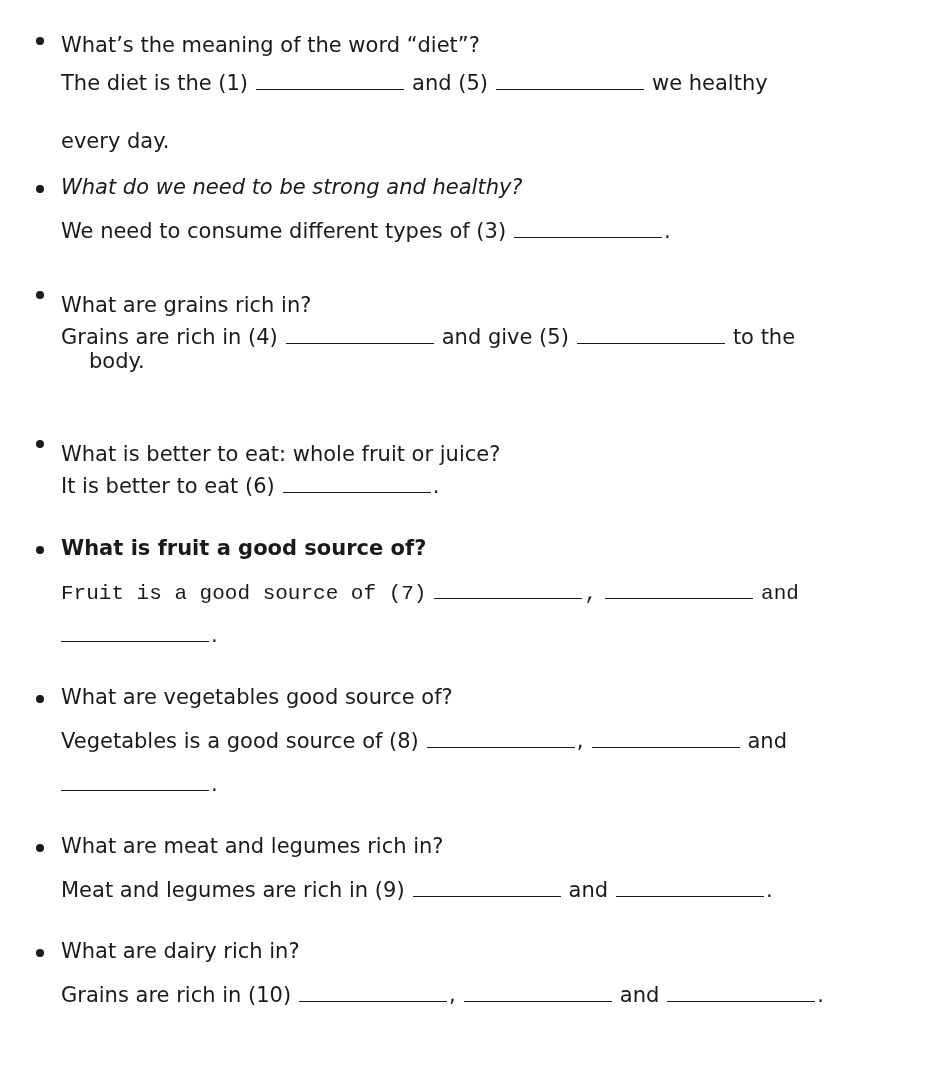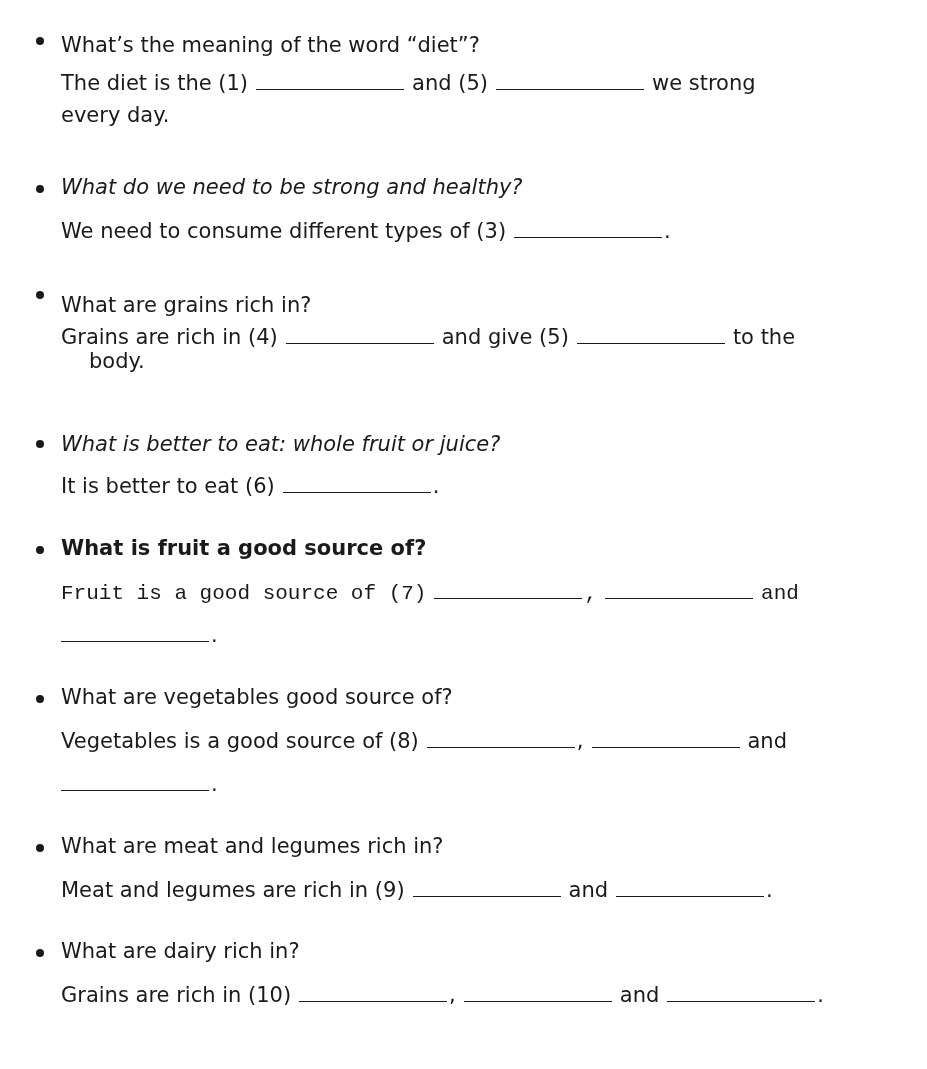--- a/index.html
+++ b/index.html
@@ -29,23 +29,23 @@
 </style>
 </head>
 <body>
 
 <div class="worksheet">
 
   <div class="item" style="top:26px;">
     <span class="bullet" style="top:11px;"></span>
     <div class="line" style="top:6px;">What’s the meaning of the word “diet”?</div>
     <div class="line" style="top:43px;">
-      <span>The diet is the (1)</span><span class="gap"></span><span class="blank"></span><span class="gap"></span><span>and (5)</span><span class="gap"></span><span class="blank"></span><span class="gap"></span><span>we strong</span>
+      <span>The diet is the (1)</span><span class="gap"></span><span class="blank"></span><span class="gap"></span><span>and (5)</span><span class="gap"></span><span class="blank"></span><span class="gap"></span><span>we healthy</span>
     </div>
-    <div class="line" style="top:76px;">every day.</div>
+    <div class="line" style="top:102px;">every day.</div>
   </div>
 
   <div class="item" style="top:174px;">
     <span class="bullet" style="top:11px;"></span>
     <div class="line" style="top:0;font-style:italic;">What do we need to be strong and healthy?</div>
     <div class="line" style="top:43px;">
       <span>We need to consume different types of (3)</span><span class="gap"></span><span class="blank"></span><span>.</span>
     </div>
   </div>
 
@@ -53,21 +53,21 @@
     <span class="bullet" style="top:11px;"></span>
     <div class="line" style="top:12px;">What are grains rich in?</div>
     <div class="line" style="top:43px;">
       <span>Grains are rich in (4)</span><span class="gap"></span><span class="blank"></span><span class="gap"></span><span>and give (5)</span><span class="gap"></span><span class="blank"></span><span class="gap"></span><span>to the</span>
     </div>
     <div class="line" style="top:68px;margin-left:28px;">body.</div>
   </div>
 
   <div class="item" style="top:429px;">
     <span class="bullet" style="top:11px;"></span>
-    <div class="line" style="top:2px;font-style:italic;">What is better to eat: whole fruit or juice?</div>
+    <div class="line" style="top:12px;">What is better to eat: whole fruit or juice?</div>
     <div class="line" style="top:43px;">
       <span>It is better to eat (6)</span><span class="gap"></span><span class="blank"></span><span>.</span>
     </div>
   </div>
 
   <div class="item" style="top:535px;">
     <span class="bullet" style="top:11px;"></span>
     <div class="line" style="top:0;font-weight:bold;">What is fruit a good source of?</div>
     <div class="line" style="top:43px;font-family:Liberation Mono, monospace;">
       <span>Fruit is a good source of (7)</span><span class="gap"></span><span class="blank"></span><span>,</span><span class="gap"></span><span class="blank"></span><span class="gap"></span><span>and</span>

